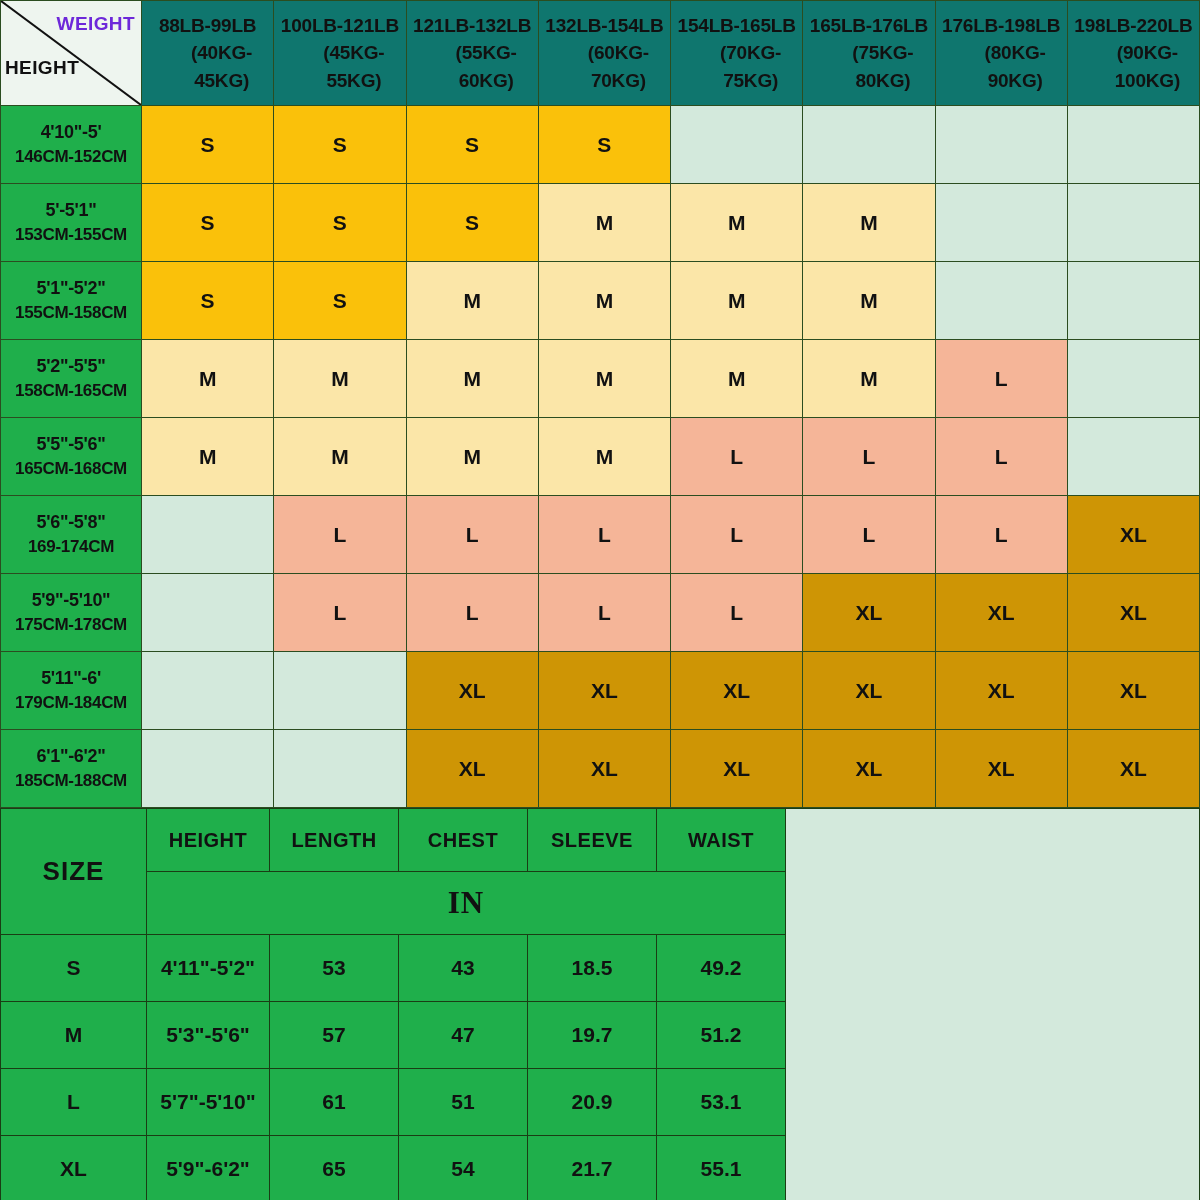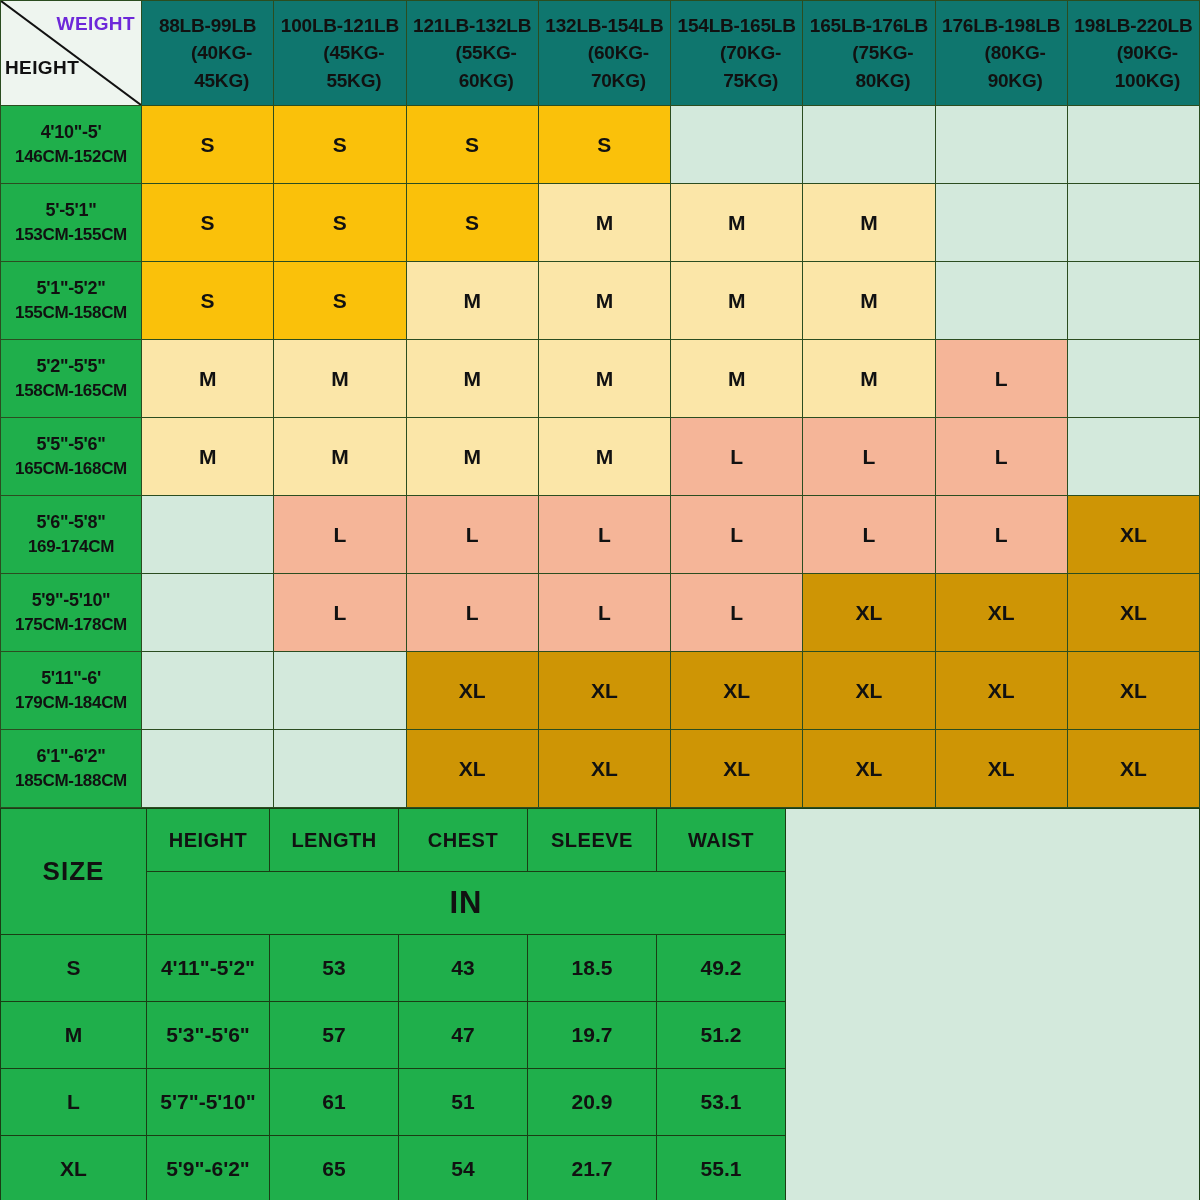--- a/index.html
+++ b/index.html
@@ -96,20 +96,21 @@
   }
   .meas-head{
     height:62px;
     font-size:20px;
     letter-spacing:.5px;
   }
   .unit-cell{
     height:62px;
     font-size:31px;
     letter-spacing:1px;
+    font-family:Liberation Serif, serif;
   }
   .blank-right{
     background:#D3E9DC;
     border-left:1px solid #1a3d14;
   }
   .brow td{height:66px;font-size:21px;}
   .brow .sz{font-size:21px;}
   .w-h{width:122px;}
   .w-l{width:128px;margin-top:37px;}
   .w-c{width:128px;margin-top:11px;}

